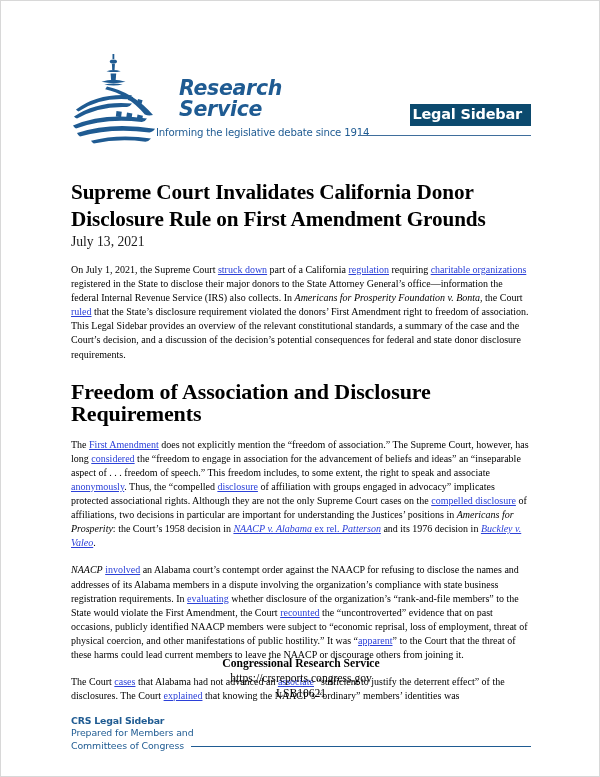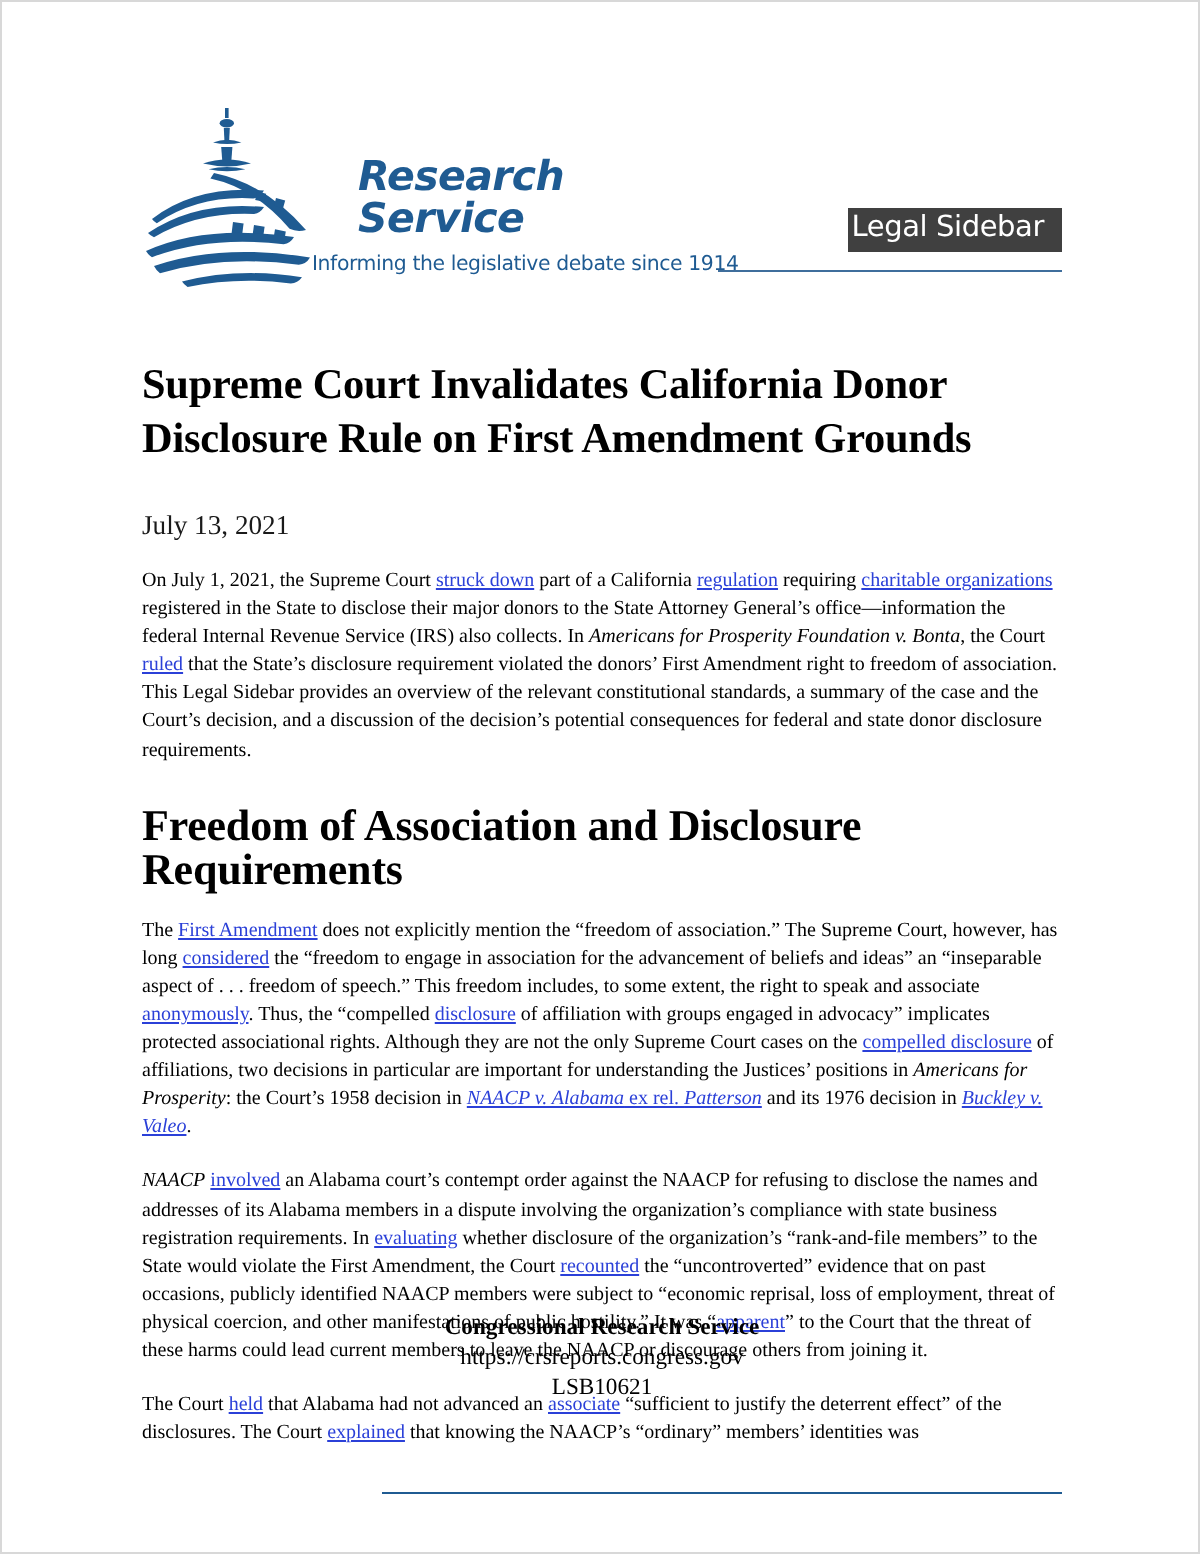--- a/index.html
+++ b/index.html
@@ -67,24 +67,24 @@
   .tagline-rule {
     position: absolute;
     left: 288px; top: 84px;
     width: 172px;
     height: 1px;
     background: #3f6e9c;
   }
   .badge {
     position: absolute;
     right: 0; top: 53px;
-    background: #404040;
+    background: #0c4a6e;
     color: #ffffff;
     font-family: "DejaVu Sans", "Liberation Sans", sans-serif;
-    font-weight: normal;
+    font-weight: bold;
     font-size: 14.5px;
     letter-spacing: -0.2px;
     padding: 3px 9px 4px 2px;
     line-height: 1.05;
   }
 
   
   .content {
     position: absolute;
     left: 70px; top: 178px;
@@ -93,21 +93,20 @@
   h1.doc-title {
     margin: 0;
     font-family: "Liberation Serif", "DejaVu Serif", serif;
     font-weight: bold;
     font-size: 21.2px;
     line-height: 27px;
     letter-spacing: -0.1px;
     color: #000;
   }
   .doc-date {
-    margin-top: 21px;
     font-size: 13.6px;
     line-height: 17px;
     color: #1a1a1a;
   }
   p.body-par {
     margin: 0;
     padding-top: 13px;
     font-size: 10px;
     line-height: 14.1px;
     text-align: left;
@@ -230,24 +229,29 @@
     <div class="doc-date">July 13, 2021</div>
 
     <p class="body-par"><span>On July 1, 2021, the Supreme Court </span><a class="lnk" href="#">struck down</a><span> part of a California </span><a class="lnk" href="#">regulation</a><span> requiring </span><a class="lnk" href="#">charitable organizations</a><span> registered in the State to disclose their major donors to the State Attorney General’s office—information the federal Internal Revenue Service (IRS) also collects. In </span><span class="it">Americans for Prosperity Foundation v. Bonta</span><span>, the Court </span><a class="lnk" href="#">ruled</a><span> that the State’s disclosure requirement violated the donors’ First Amendment right to freedom of association. This Legal Sidebar provides an overview of the relevant constitutional standards, a summary of the case and the Court’s decision, and a discussion of the decision’s potential consequences for federal and state donor disclosure requirements.</span></p>
 
     <h2 class="section-head">Freedom of Association and Disclosure Requirements</h2>
 
     <p class="body-par"><span>The </span><a class="lnk" href="#">First Amendment</a><span> does not explicitly mention the “freedom of association.” The Supreme Court, however, has long </span><a class="lnk" href="#">considered</a><span> the “freedom to engage in association for the advancement of beliefs and ideas” an “inseparable aspect of . . . freedom of speech.” This freedom includes, to some extent, the right to speak and associate </span><a class="lnk" href="#">anonymously</a><span>. Thus, the “compelled </span><a class="lnk" href="#">disclosure</a><span> of affiliation with groups engaged in advocacy” implicates protected associational rights. Although they are not the only Supreme Court cases on the </span><a class="lnk" href="#">compelled disclosure</a><span> of affiliations, two decisions in particular are important for understanding the Justices’ positions in </span><span class="it">Americans for Prosperity</span><span>: the Court’s 1958 decision in </span><a class="lnk it" href="#">NAACP v. Alabama</a><a class="lnk" href="#"> ex rel. </a><a class="lnk it" href="#">Patterson</a><span> and its 1976 decision in </span><a class="lnk it" href="#">Buckley v. Valeo</a><span>.</span></p>
 
     <p class="body-par"><span class="it">NAACP</span><span> </span><a class="lnk" href="#">involved</a><span> an Alabama court’s contempt order against the NAACP for refusing to disclose the names and addresses of its Alabama members in a dispute involving the organization’s compliance with state business registration requirements. In </span><a class="lnk" href="#">evaluating</a><span> whether disclosure of the organization’s “rank-and-file members” to the State would violate the First Amendment, the Court </span><a class="lnk" href="#">recounted</a><span> the “uncontroverted” evidence that on past occasions, publicly identified NAACP members were subject to “economic reprisal, loss of employment, threat of physical coercion, and other manifestations of public hostility.” It was “</span><a class="lnk" href="#">apparent</a><span>” to the Court that the threat of these harms could lead current members to leave the NAACP or discourage others from joining it.</span></p>
 
-    <p class="body-par"><span>The Court </span><a class="lnk" href="#">held</a><span> that Alabama had not advanced an </span><a class="lnk" href="#">associate</a><span> “sufficient to justify the deterrent effect” of the disclosures. The Court </span><a class="lnk" href="#">explained</a><span> that knowing the NAACP’s “ordinary” members’ identities was</span></p>
+    <p class="body-par"><span>The Court </span><a class="lnk" href="#">cases</a><span> that Alabama had not advanced an </span><a class="lnk" href="#">associate</a><span> “sufficient to justify the deterrent effect” of the disclosures. The Court </span><a class="lnk" href="#">explained</a><span> that knowing the NAACP’s “ordinary” members’ identities was</span></p>
   </div>
 
   <div class="footer-right">
     <div class="crs-name">Congressional Research Service</div>
     <div class="crs-url">https://crsreports.congress.gov</div>
     <div class="crs-id">LSB10621</div>
   </div>
 
+  <div class="footer-left">
+    <div class="fl1">CRS Legal Sidebar</div>
+    <div class="fl2">Prepared for Members and</div>
+    <div class="fl3">Committees of Congress</div>
+  </div>
   <div class="footer-rule"></div>
 
 </div>
 
 </body></html>

